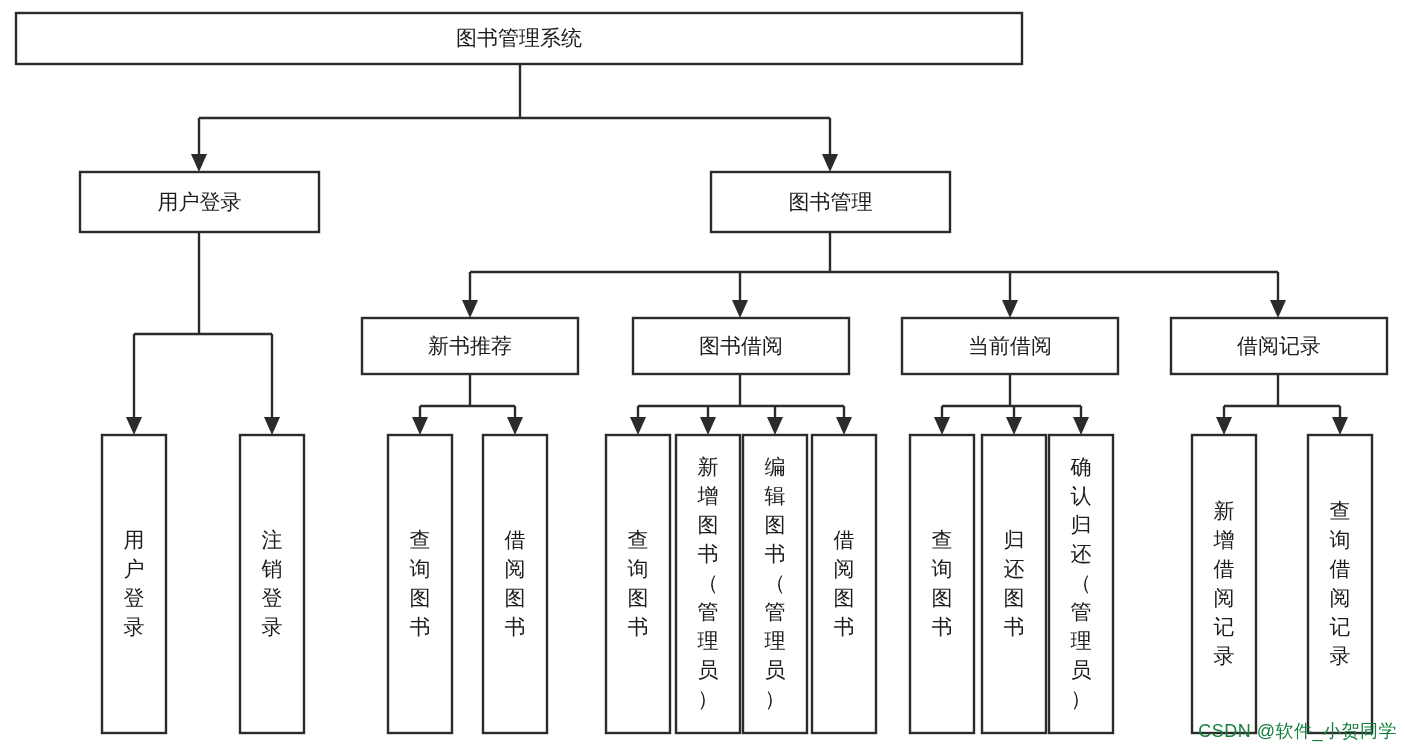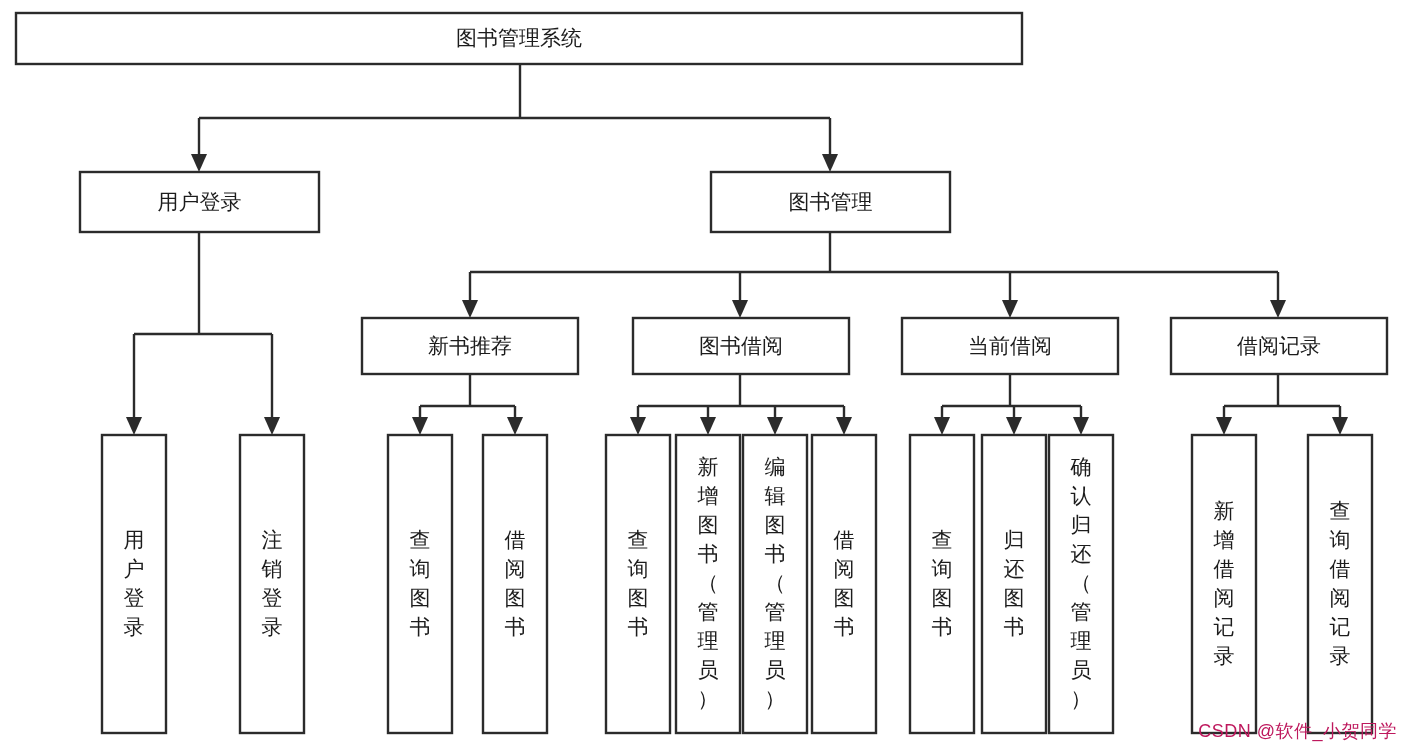--- a/index.html
+++ b/index.html
@@ -55,21 +55,21 @@
   .arrow-head {
     fill: #2b2b2b;
     stroke: none;
   }
   .watermark-text {
     position: absolute;
     right: 8px;
     bottom: 4px;
     font-family: "Liberation Sans", "DejaVu Sans", sans-serif;
     font-size: 18px;
-    color: #be185d;
+    color: #15803d;
     white-space: nowrap;
     letter-spacing: 0.5px;
     user-select: none;
   }
 </style>
 </head>
 <body>
 
 <div id="diagram-root">
   <svg class="diagram-canvas" viewBox="0 0 1405 747">

